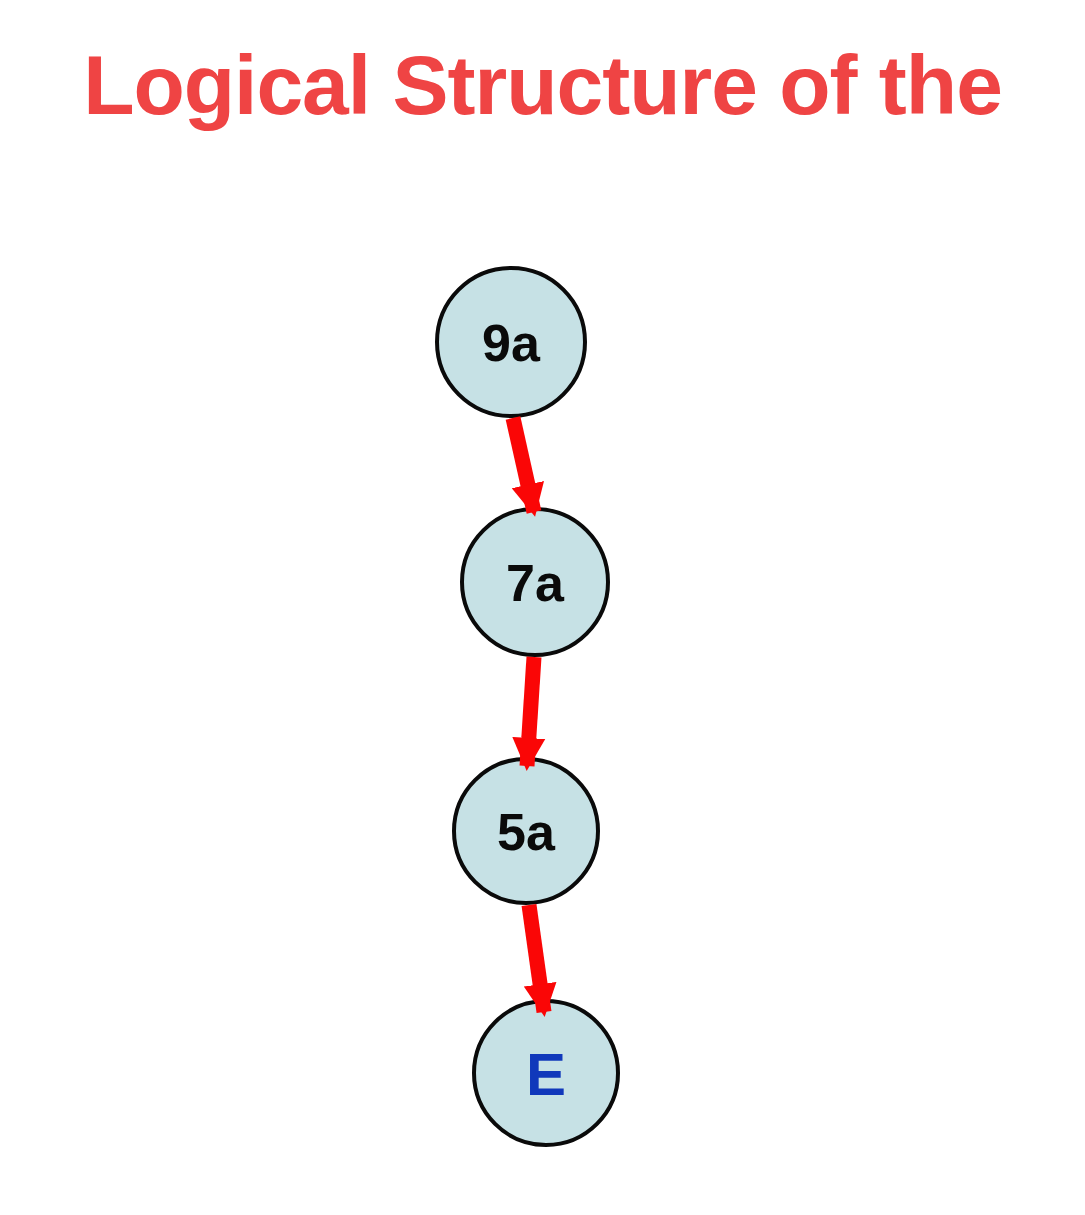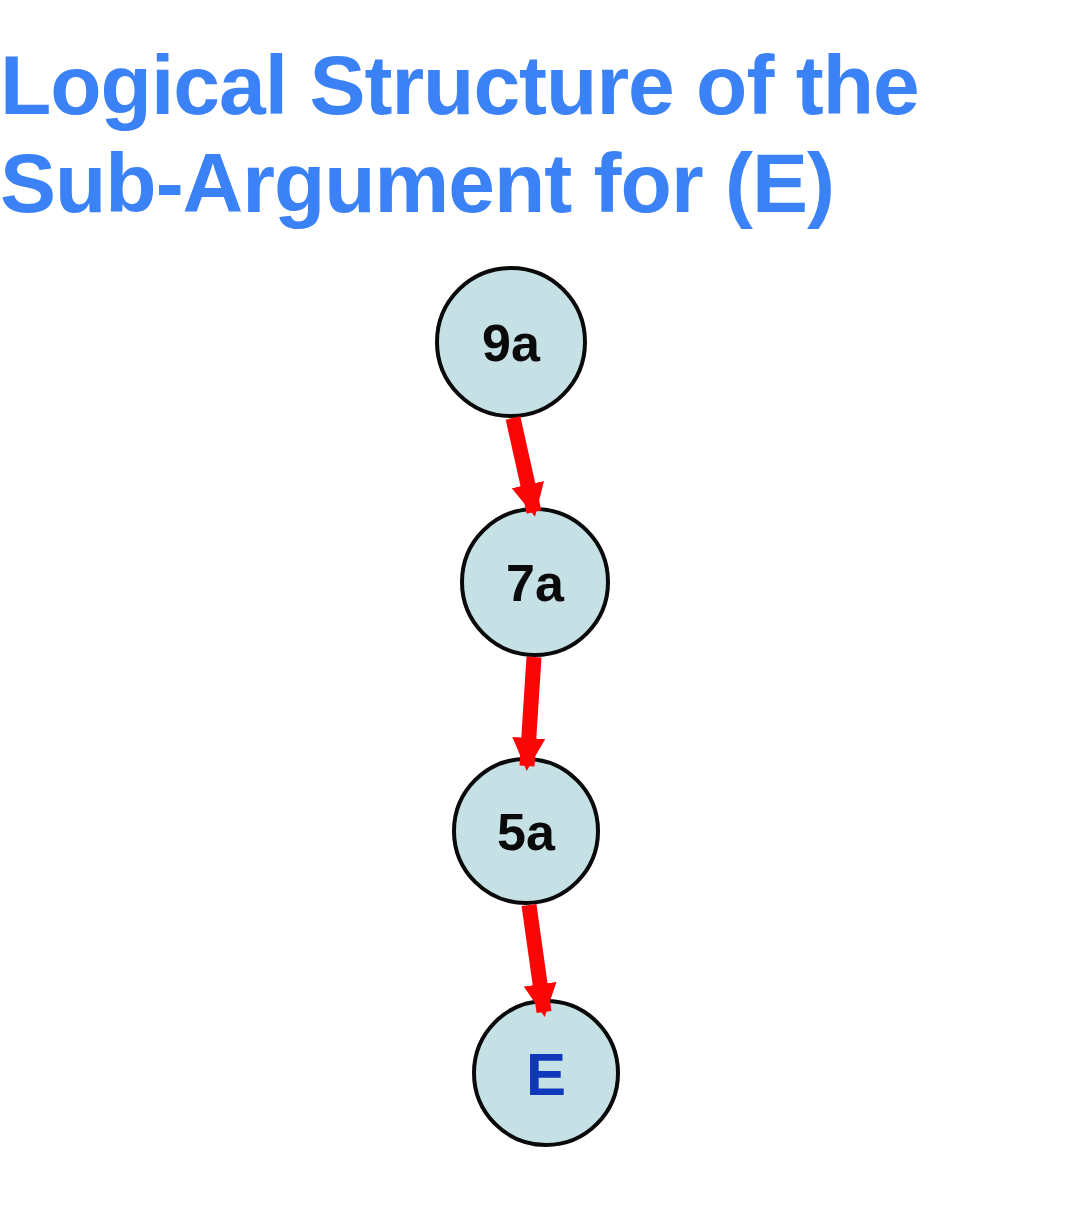--- a/index.html
+++ b/index.html
@@ -14,26 +14,26 @@
     background: #ffffff;
     overflow: hidden;
     font-family: "Liberation Sans", sans-serif;
   }
   .title {
     position: absolute;
     top: 36px;
     left: 0;
     width: 100%;
     margin: 0;
-    text-align: left;
+    text-align: center;
     font-family: "Liberation Sans", sans-serif;
     font-weight: 700;
     font-size: 84px;
     line-height: 1.17;
-    color: #3b82f6;
+    color: #ef4444;
     letter-spacing: -1px;
   }
   .title .line {
     display: block;
     white-space: nowrap;
   }
   .graph {
     position: absolute;
     top: 0;
     left: 0;
@@ -46,21 +46,20 @@
     text-anchor: middle;
   }
 </style>
 </head>
 <body>
 
 <div class="canvas">
 
   <h1 class="title">
     <span class="line">Logical Structure of the</span>
-    <span class="line">Sub-Argument for (E)</span>
   </h1>
 
   <svg class="graph" id="graph-svg" viewBox="0 0 1085 1215" xmlns="http://www.w3.org/2000/svg">
     <defs>
       <marker id="red-arrowhead" viewBox="0 0 10 10" refX="8.5" refY="5" markerWidth="2.2" markerHeight="2.3" orient="auto">
         <path d="M0 0 L10 5 L0 10 Z" fill="#fa0606"></path>
       </marker>
     </defs>
     <g id="nodes-layer">
         <g>

